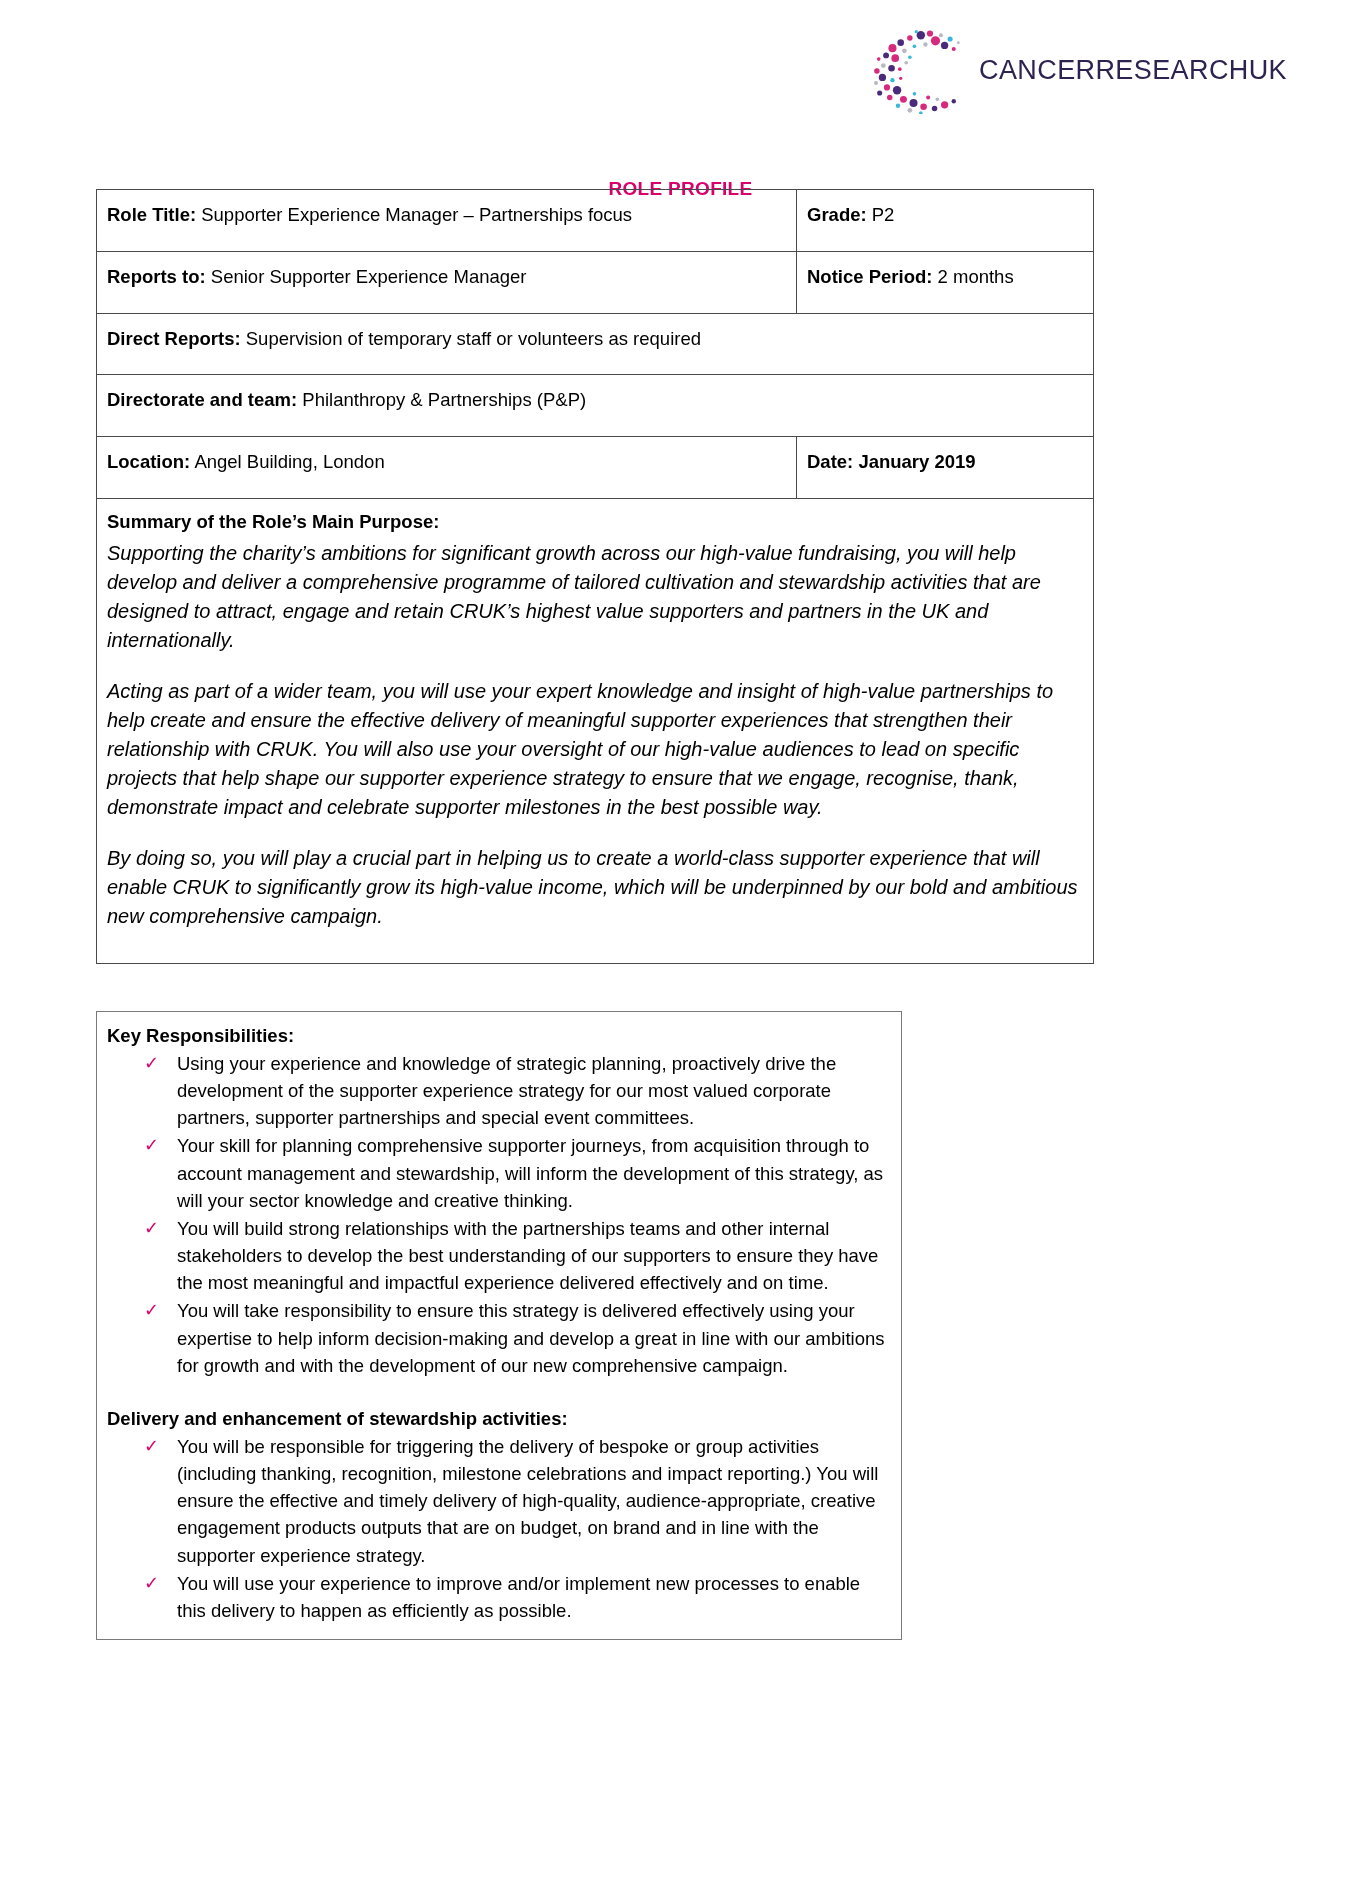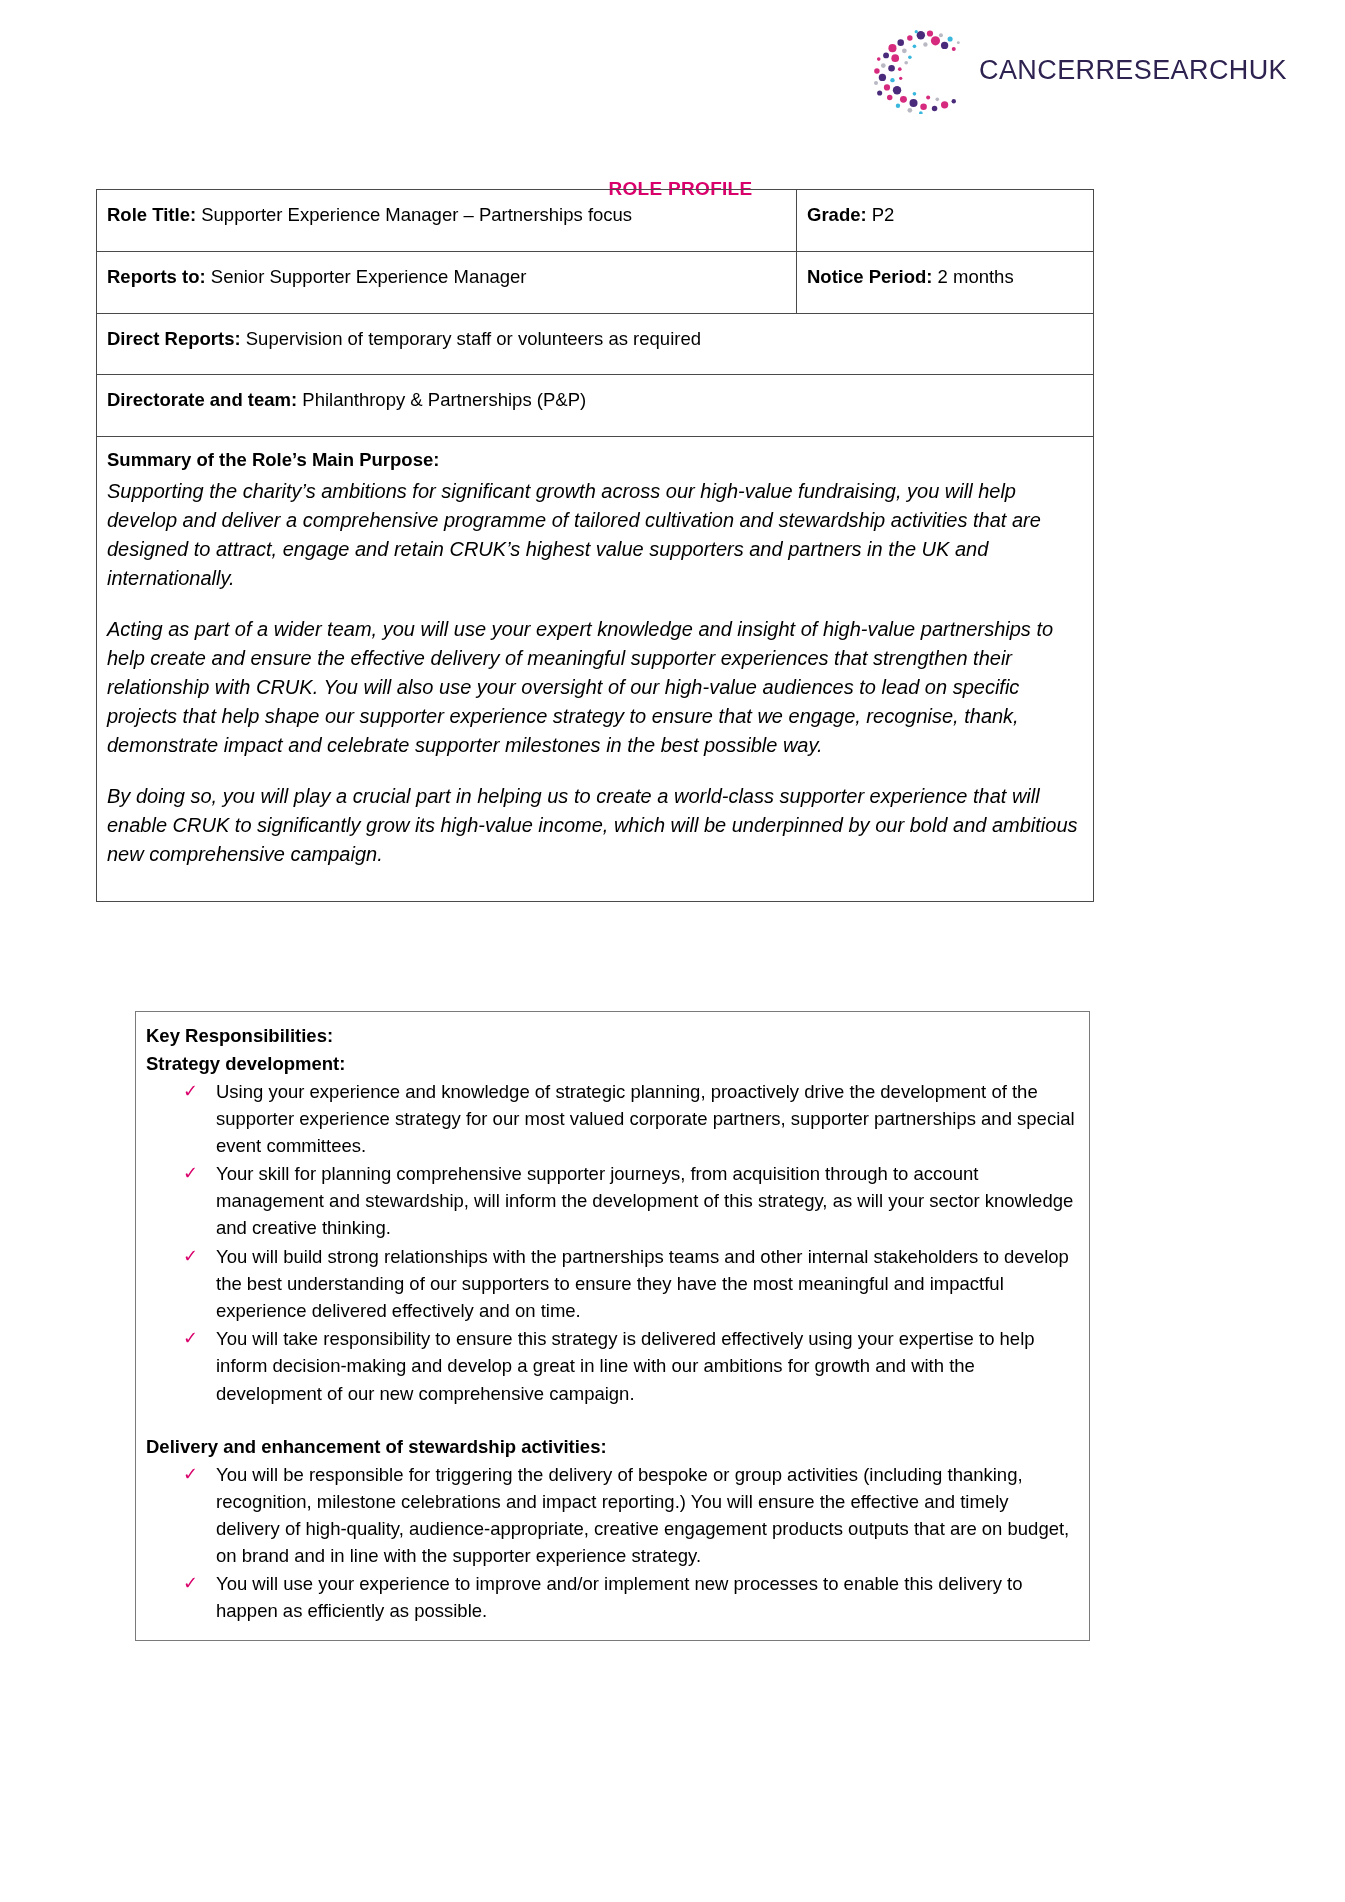--- a/index.html
+++ b/index.html
@@ -92,25 +92,24 @@
     line-height: 1.45;
     font-style: italic;
   }
   .summary-cell p:last-child { margin-bottom: 18px; }
 
   
   .resp-box {
     position: absolute;
     left: 96px;
     top: 1011px;
-    width: 955px;
+    width: 806px;
     border: 1px solid #7a7a7a;
     box-sizing: border-box;
     padding: 10px 14px 14px 10px;
-    margin-left: 39px;
   }
   .resp-heading {
     font-weight: bold;
     font-size: 18.5px;
     line-height: 1.5;
   }
   .resp-subheading {
     font-weight: bold;
     font-size: 18.5px;
     line-height: 1.5;
@@ -231,34 +230,43 @@
           <span class="val">Supervision of temporary staff or volunteers as required</span>
         </td>
       </tr>
       <tr>
         <td class="left-col" colspan="2">
           <span class="lbl">Directorate and team:</span>
           <span class="val">Philanthropy &amp; Partnerships (P&amp;P)</span>
         </td>
       </tr>
       <tr>
+        <td class="left-col">
+          <span class="lbl">Location:</span>
+          <span class="val">Angel Building, London</span>
+        </td>
+        <td class="right-col">
+          <span class="lbl">Date:</span>
+          <span class="val-bold">January 2019</span>
+        </td>
+      </tr>
+      <tr>
         <td class="summary-cell" colspan="2">
           <div class="summary-head">Summary of the Role’s Main Purpose:</div>
           <p>Supporting the charity’s ambitions for significant growth across our high-value fundraising, you will help develop and deliver a comprehensive programme of tailored cultivation and stewardship activities that are designed to attract, engage and retain CRUK’s highest value supporters and partners in the UK and internationally.</p>
           <p>Acting as part of a wider team, you will use your expert knowledge and insight of high-value partnerships to help create and ensure the effective delivery of meaningful supporter experiences that strengthen their relationship with CRUK. You will also use your oversight of our high-value audiences to lead on specific projects that help shape our supporter experience strategy to ensure that we engage, recognise, thank, demonstrate impact and celebrate supporter milestones in the best possible way.</p>
           <p>By doing so,  you will play a crucial part in helping us to create a world-class supporter experience that will enable CRUK to significantly grow its high-value income, which will be  underpinned by our bold and ambitious new comprehensive campaign.</p>
         </td>
       </tr>
     </tbody>
   </table>
 
   <div class="resp-box">
     <div class="resp-heading">Key Responsibilities:</div>
 
-    <div class="resp-subheading">Strategy development:</div>
     <ul class="check-list">
       <li>
         <span class="tick">✓</span>
         <span>Using your experience and knowledge of strategic planning, proactively drive the development of the supporter experience strategy for our most valued corporate partners, supporter partnerships and special event committees.</span>
       </li>
       <li>
         <span class="tick">✓</span>
         <span>Your skill for planning comprehensive supporter journeys, from acquisition through to account management and stewardship, will inform the development of this strategy, as will your sector knowledge and creative thinking.</span>
       </li>
       <li>

